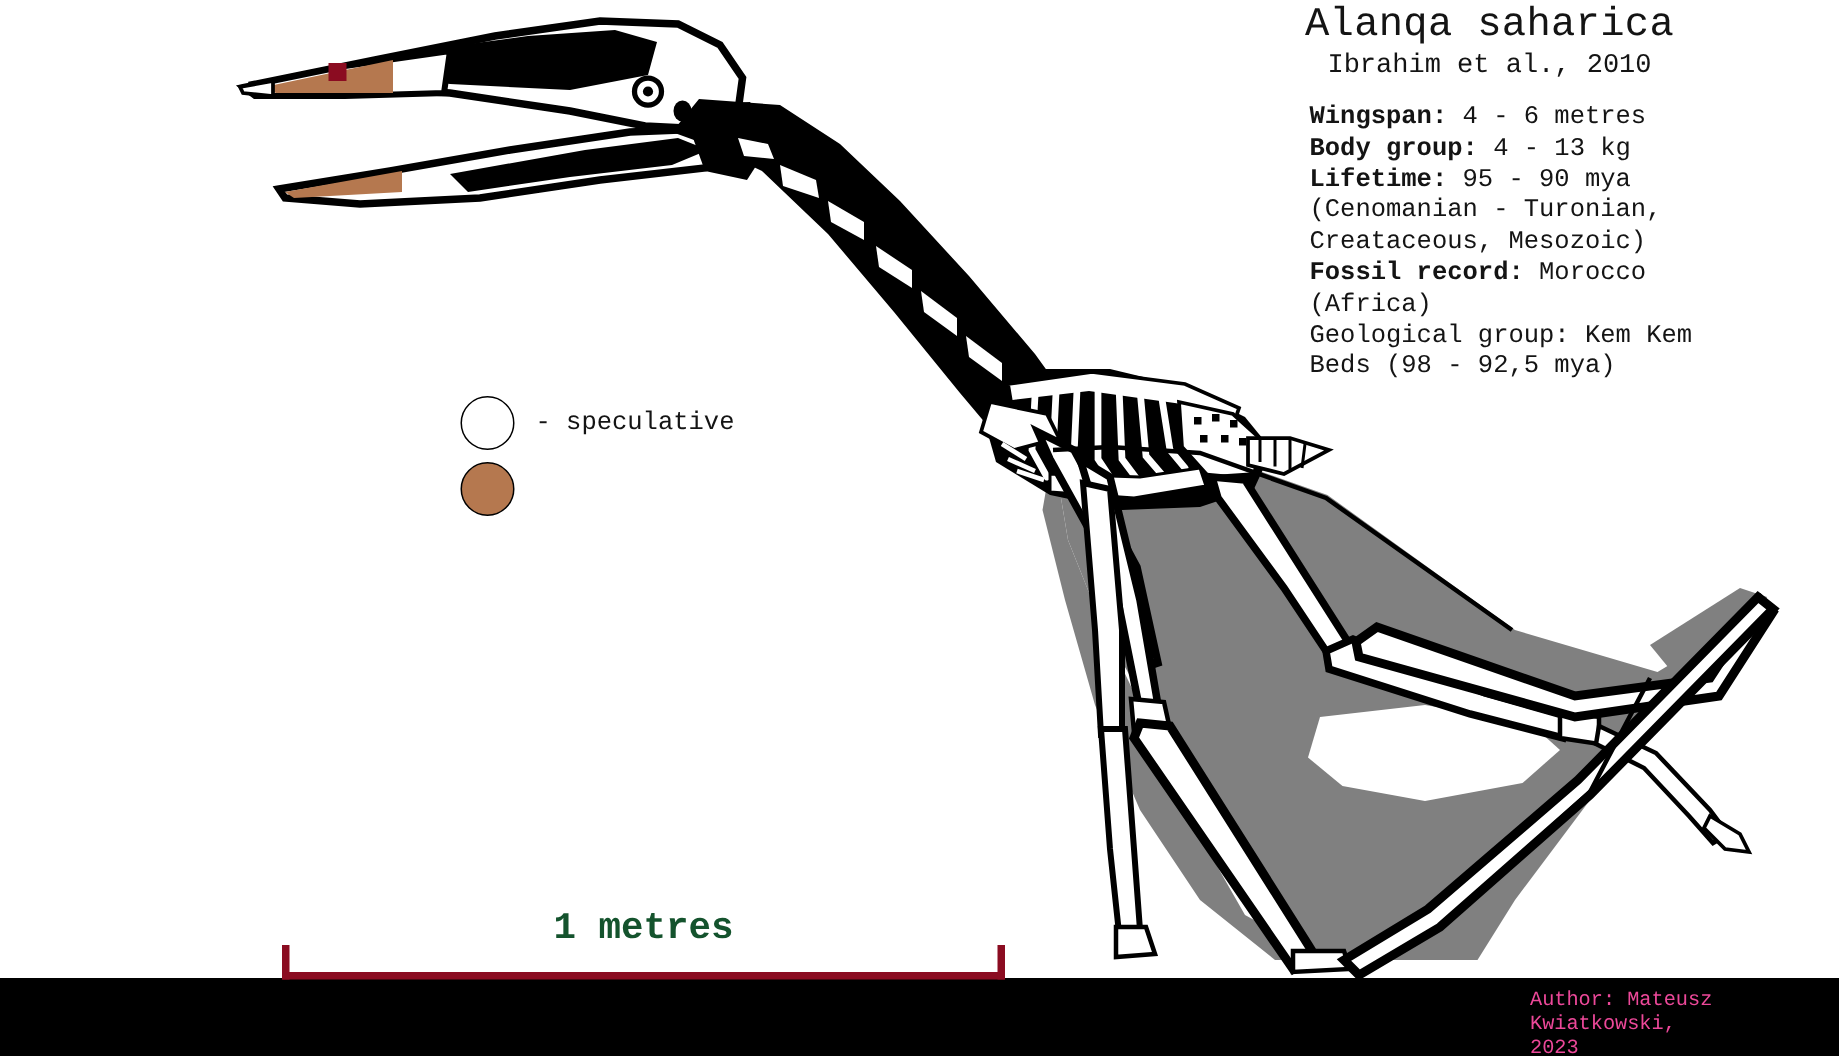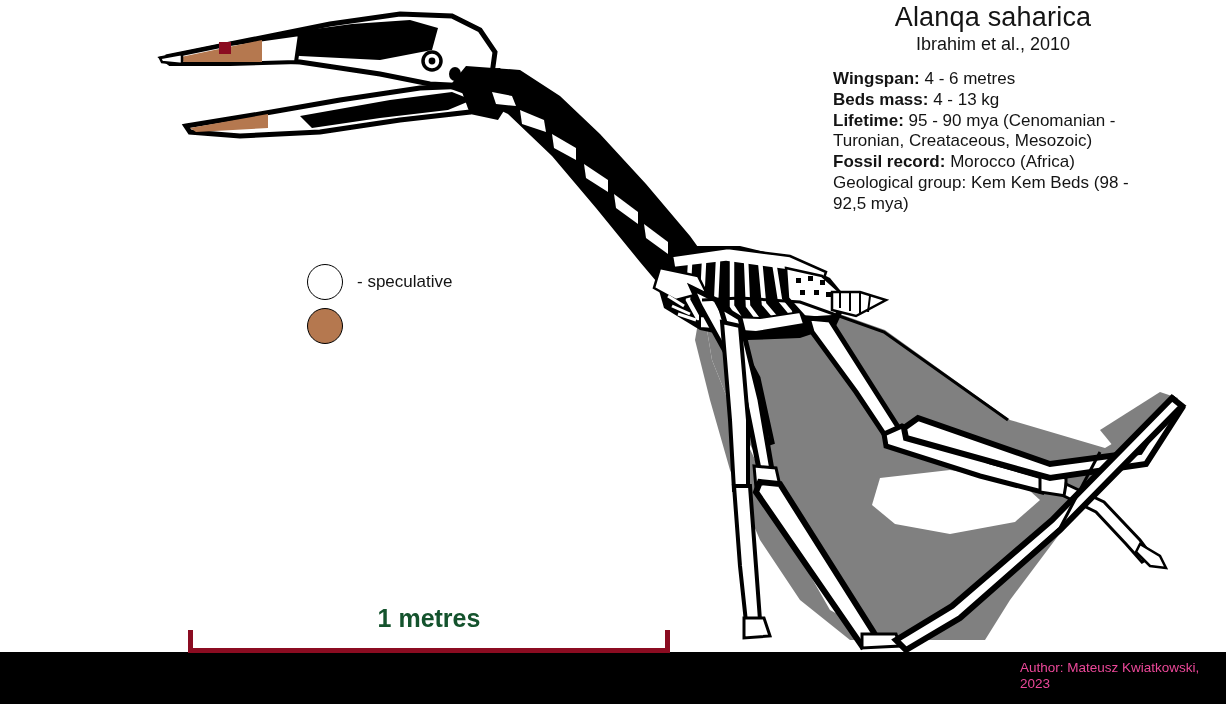--- a/index.html
+++ b/index.html
@@ -6,21 +6,21 @@
     margin: 0;
     padding: 0;
     background: #ffffff;
   }
   #stage {
     position: relative;
     width: 1226px;
     height: 704px;
     background: #ffffff;
     overflow: hidden;
-    font-family: Liberation Sans, sans-serif;
+    font-family: Liberation Mono, monospace;
   }
 
   
   #art {
     position: absolute;
     left: 0; top: 0;
     width: 1226px;
     height: 704px;
   }
 
@@ -52,21 +52,21 @@
     font-size: 18px;
     line-height: 22px;
     text-align: center;
   }
   #fact-list {
     margin-top: 14px;
     font-size: 17px;
     line-height: 20.8px;
     text-align: left;
   }
-  .fact-row { display: block; }
+  .fact-row { display: block; margin-left: 40px; }
   .fact-key { font-weight: bold; }
   .fact-val { font-weight: normal; }
 
   
   #legend {
     position: absolute;
     left: 307px;
     top: 260px;
   }
   .legend-row {
@@ -306,21 +306,21 @@
 
   </svg>
 
   <div id="ground"></div>
 
   <div id="info-block">
     <div id="binomial">Alanqa saharica</div>
     <div id="author-citation">Ibrahim et al., 2010</div>
     <div id="fact-list">
         <span class="fact-row"><span class="fact-key">Wingspan</span><span class="fact-key">: </span><span class="fact-val">4 - 6 metres</span></span>
-        <span class="fact-row"><span class="fact-key">Beds mass</span><span class="fact-key">: </span><span class="fact-val">4 - 13 kg</span></span>
+        <span class="fact-row"><span class="fact-key">Body group</span><span class="fact-key">: </span><span class="fact-val">4 - 13 kg</span></span>
         <span class="fact-row"><span class="fact-key">Lifetime</span><span class="fact-key">: </span><span class="fact-val">95 - 90 mya (Cenomanian - Turonian, Creataceous, Mesozoic)</span></span>
         <span class="fact-row"><span class="fact-key">Fossil record</span><span class="fact-key">: </span><span class="fact-val">Morocco (Africa)</span></span>
         <span class="fact-row"><span class="fact-val">Geological group: Kem Kem Beds (98 - 92,5 mya)</span></span>
       </div>
   </div>
 
   <div id="legend">
       <div class="legend-row">
         <div class="legend-swatch" style="background: rgb(255, 255, 255);"></div>
         <div class="legend-label">- speculative</div>

